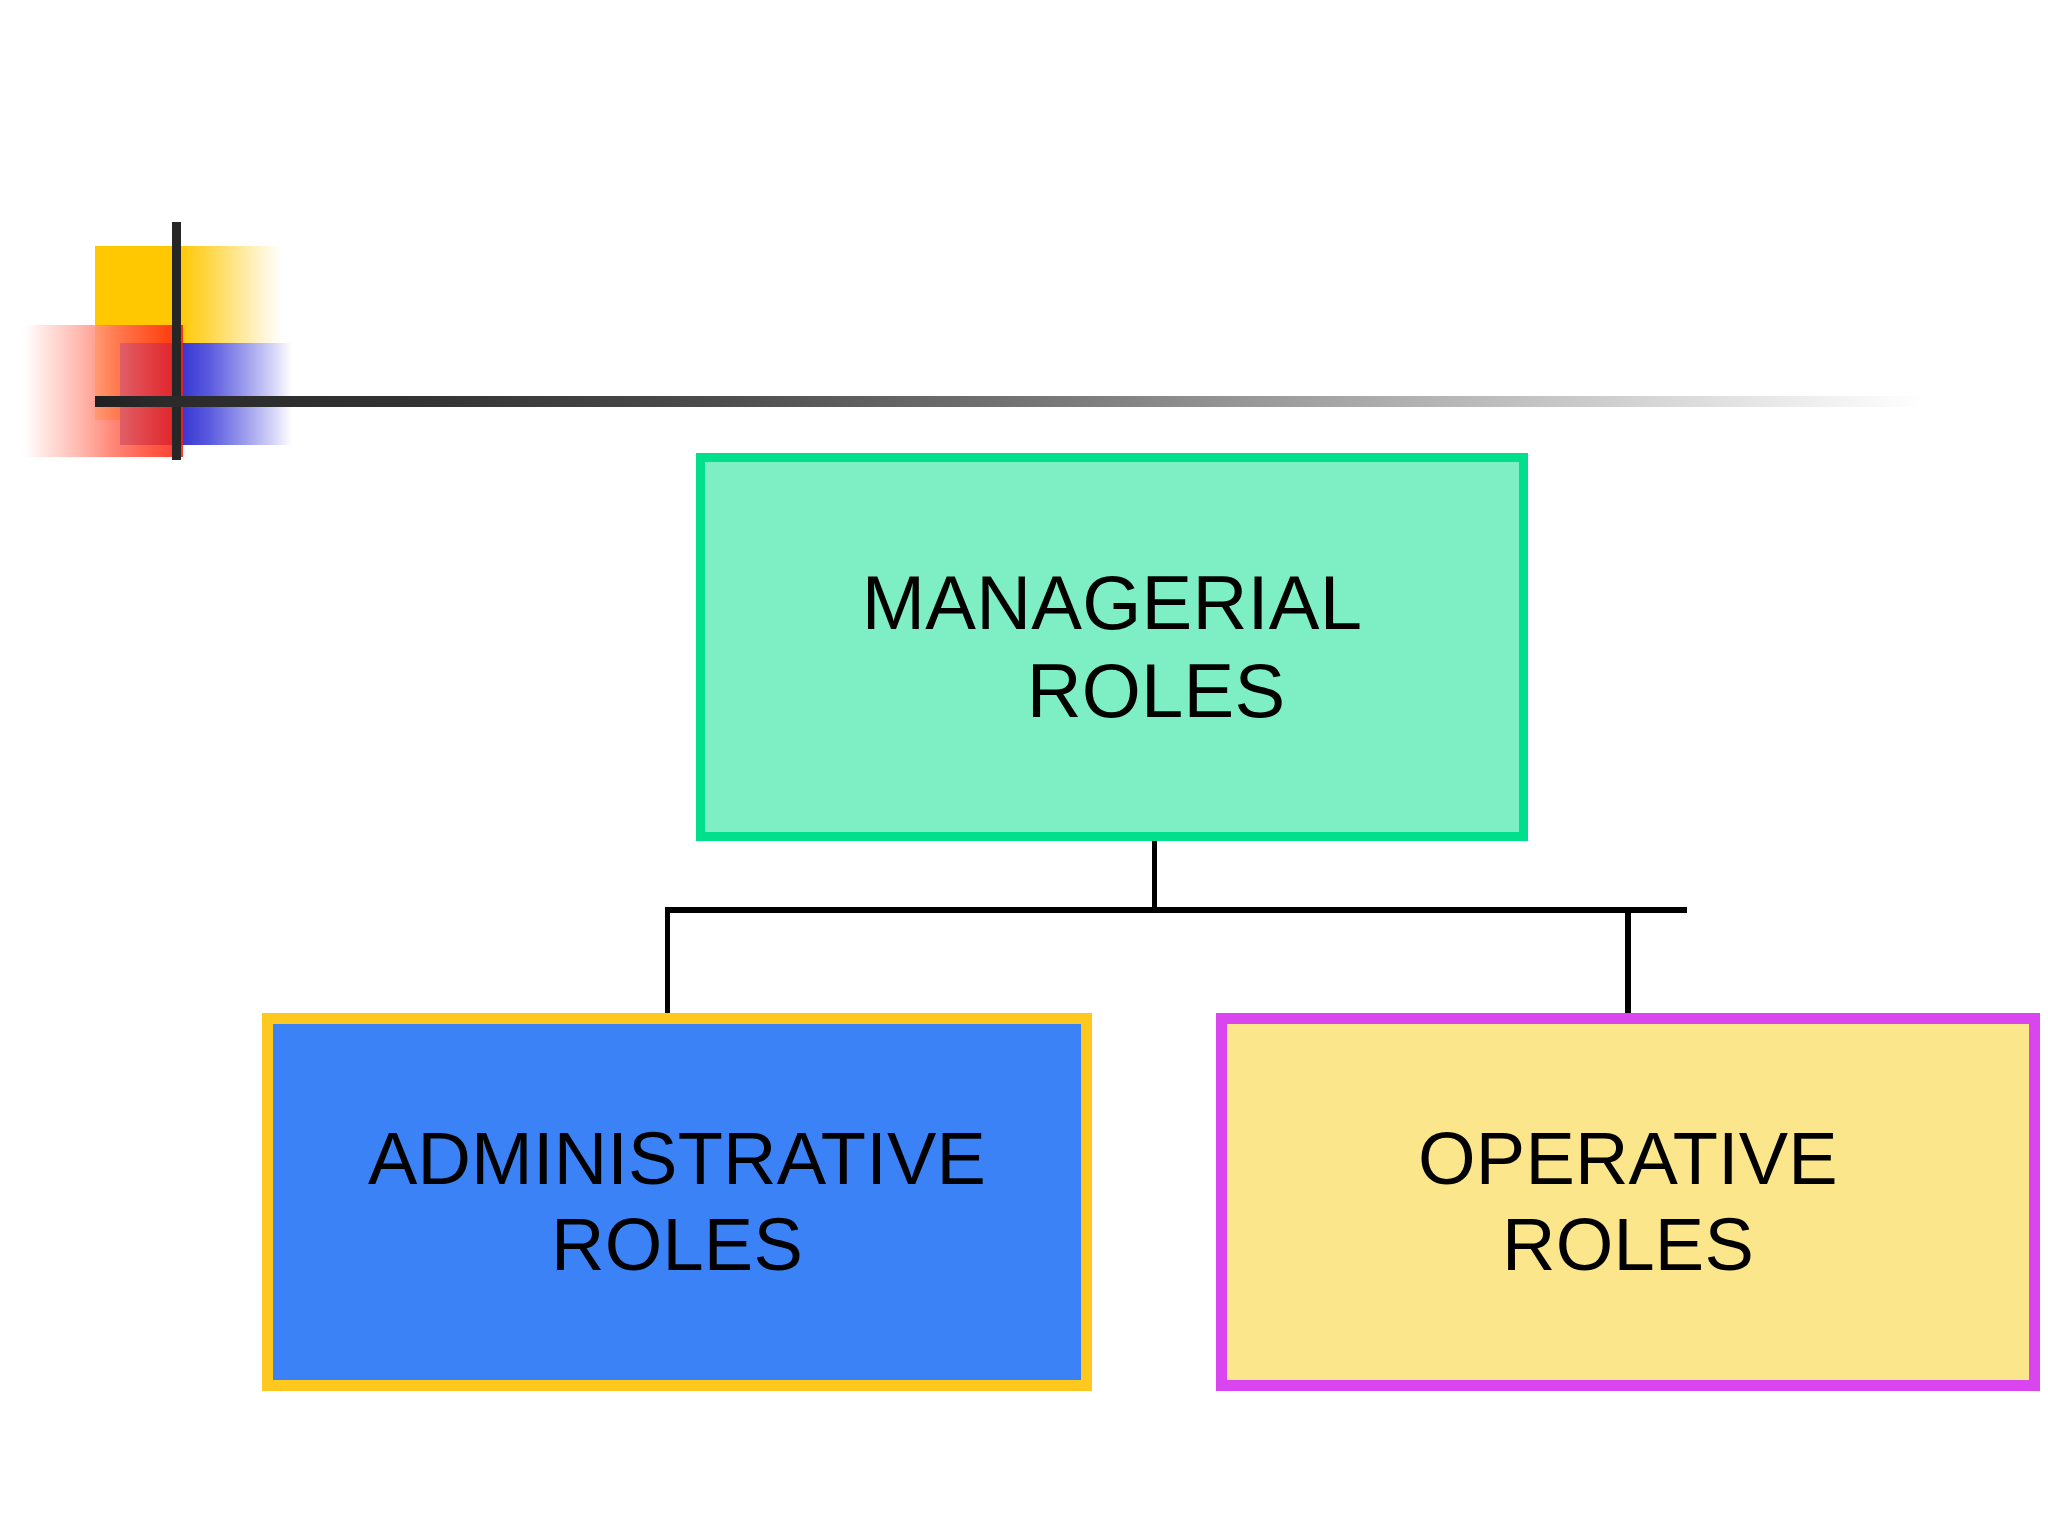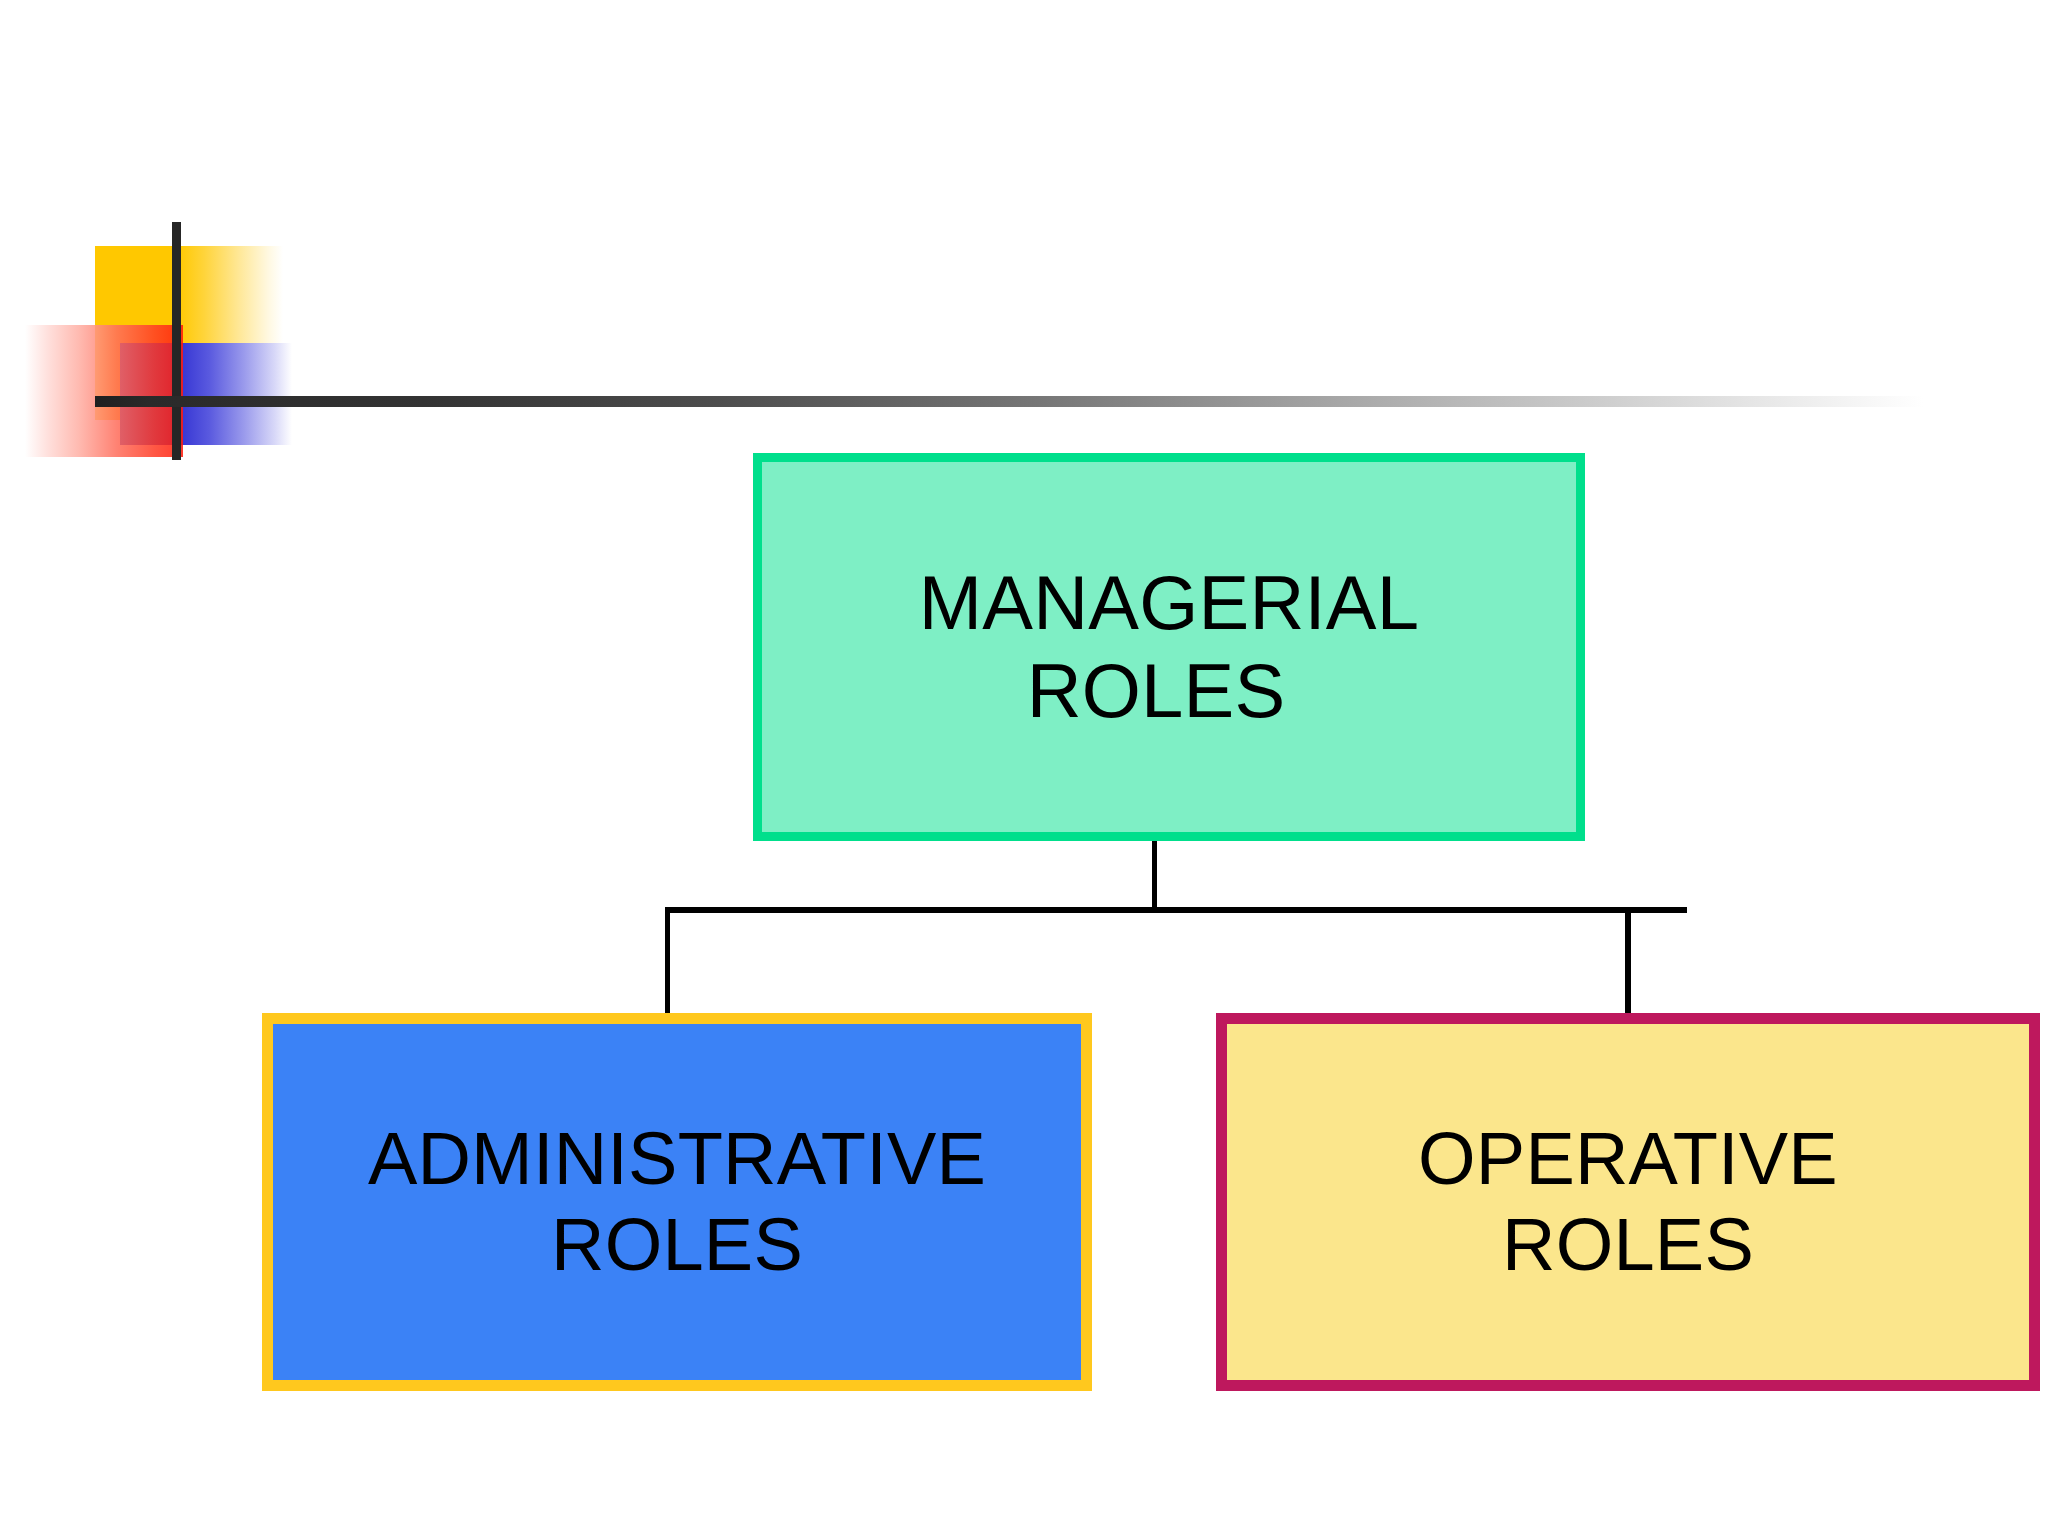--- a/index.html
+++ b/index.html
@@ -65,40 +65,40 @@
     display: flex;
     align-items: center;
     justify-content: center;
     text-align: center;
     color: #000000;
     line-height: 1.14;
     letter-spacing: 0.2px;
   }
 
   #node-root {
-    left: 753px;  top: 453px;
+    left: 696px;  top: 453px;
     width: 832px; height: 388px;
     background: #7EEFC5;
     border: 9px solid #00DF8C;
     font-size: 76px;
   }
 
   #node-admin {
     left: 262px;  top: 1013px;
     width: 830px; height: 378px;
     background: #3b82f6;
     border: 11px solid #FFC81E;
     font-size: 74px;
   }
 
   #node-oper {
     left: 1216px; top: 1013px;
     width: 824px; height: 378px;
     background: #FBE68C;
-    border: 11px solid #be185d;
+    border: 11px solid #d946ef;
     font-size: 74px;
   }
 
   .node-label { display: block; width: 100%; padding: 0 18px; }
 
   
   .conn { position: absolute; background: #000000; }
   #conn-stem   { left: 1152px; top: 841px;  width: 5px;   height: 70px; }
   #conn-bar    { left: 665px;  top: 907px;  width: 1022px; height: 6px; }
   #conn-left   { left: 665px;  top: 907px;  width: 5px;   height: 108px; }

